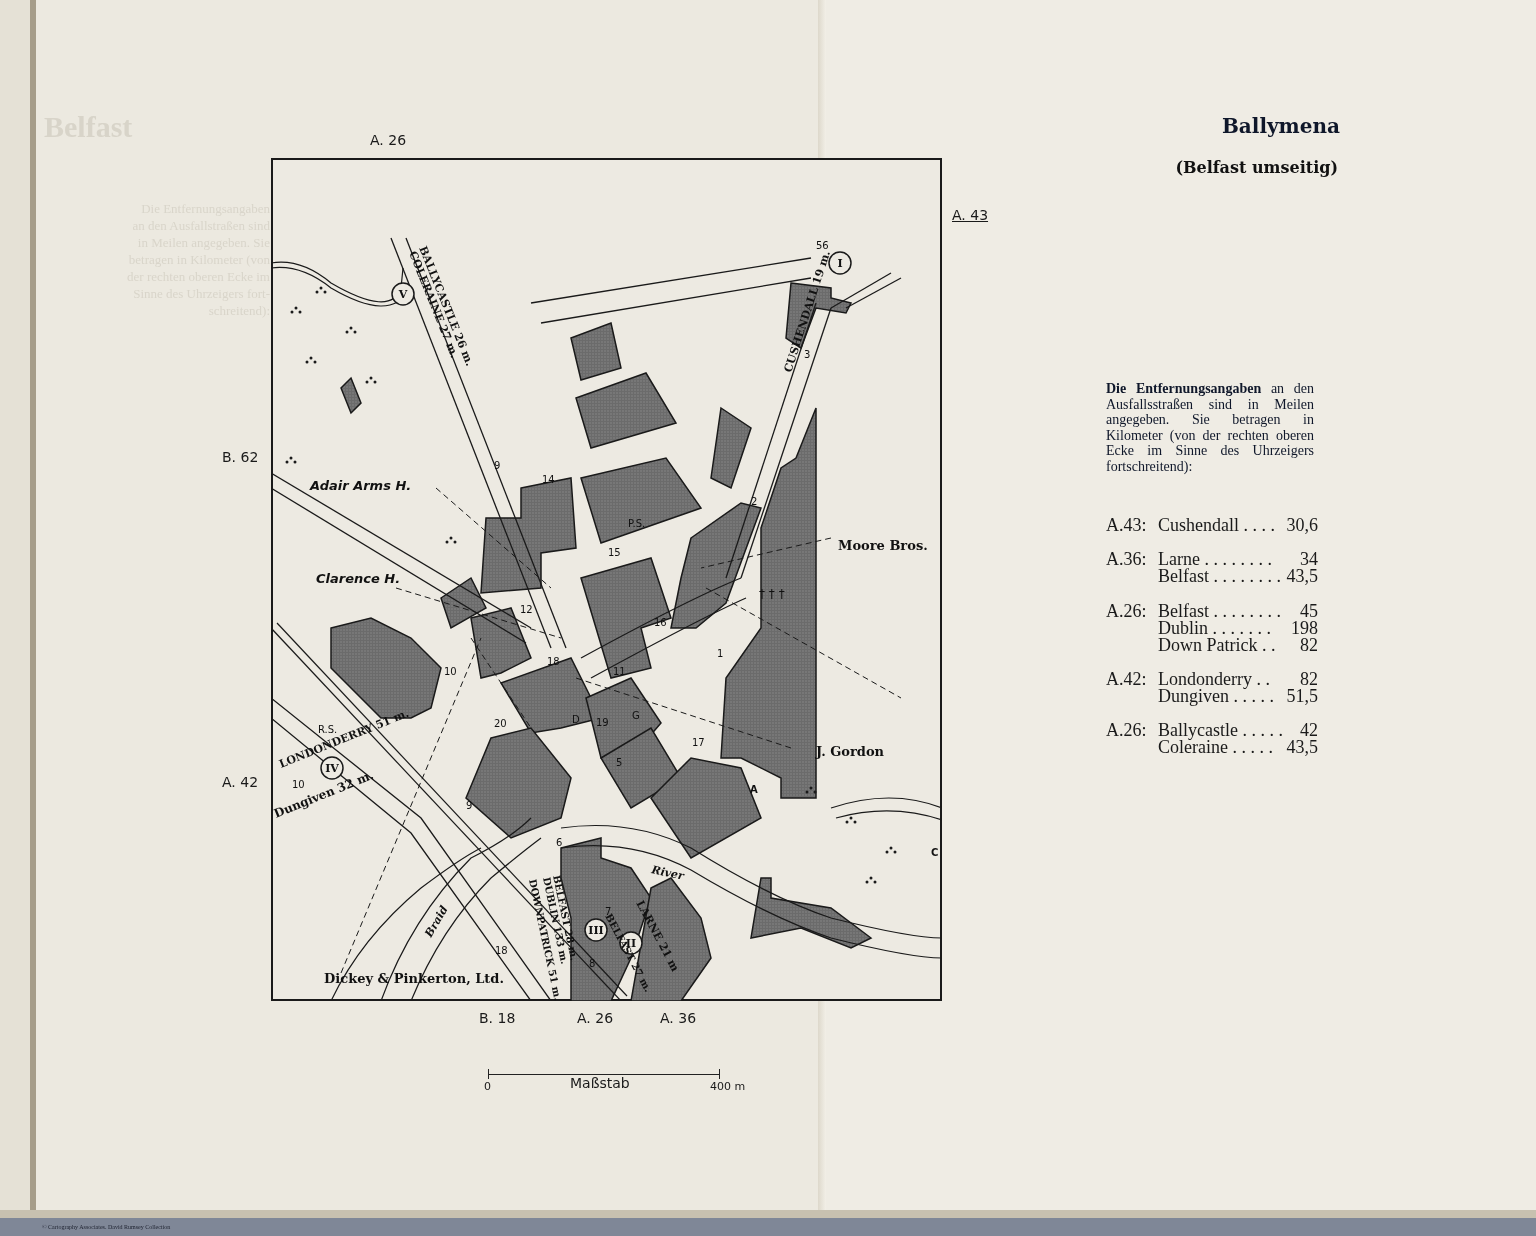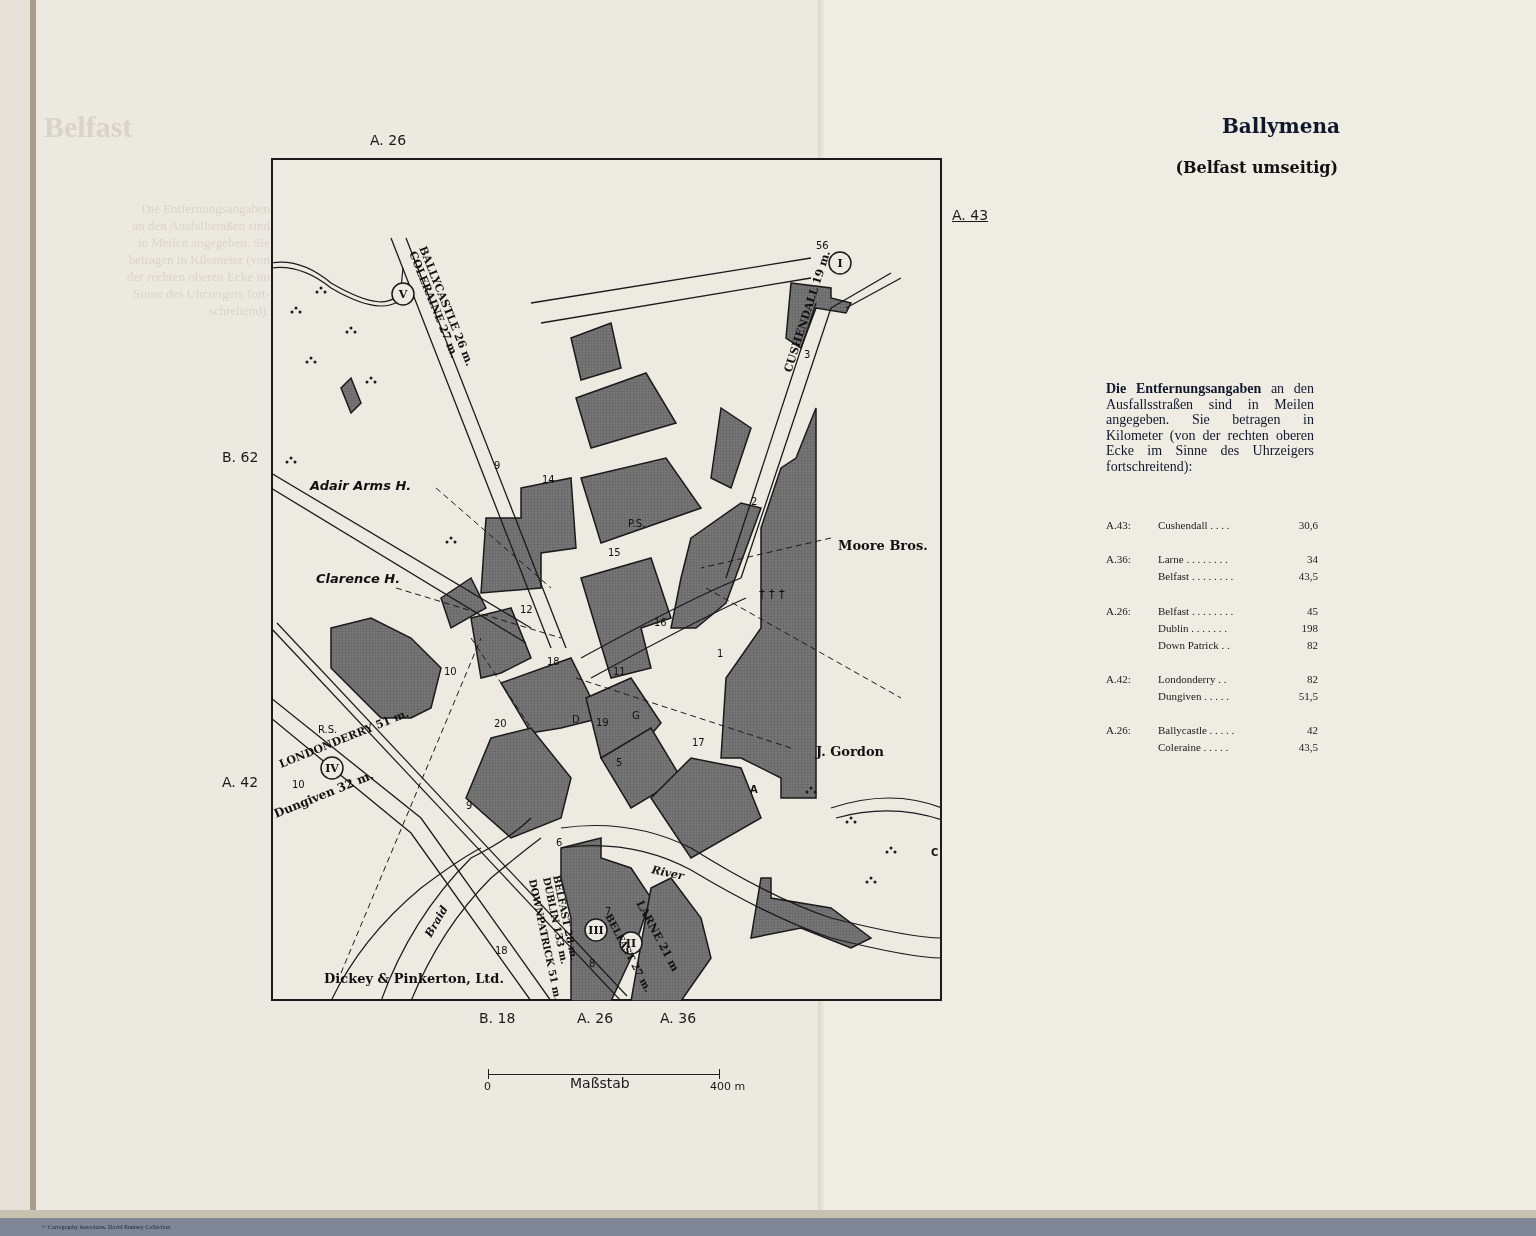--- a/index.html
+++ b/index.html
@@ -26,21 +26,21 @@
   .scale-title{position:absolute;left:570px;top:1075px;font-family:"DejaVu Sans",sans-serif;font-size:14px;color:#1a1a1a;}
   .scale-bar{position:absolute;left:488px;top:1069px;width:232px;height:10px;border-left:1.5px solid #222;border-right:1.5px solid #222;box-sizing:border-box;}
   .scale-bar:after{content:"";position:absolute;left:0;right:0;top:5px;border-top:1.2px solid #222;}
   .scale-tick{position:absolute;font-family:"DejaVu Sans",sans-serif;font-size:11px;color:#1a1a1a;}
 
   
   .title{position:absolute;left:1110px;top:114px;width:230px;text-align:right;font-family:"DejaVu Serif",serif;font-weight:bold;font-size:20px;color:#0f172a;}
   .subtitle{position:absolute;left:1110px;top:158px;width:228px;text-align:right;font-family:"DejaVu Serif",serif;font-weight:bold;font-size:16px;color:#111;}
   .intro{position:absolute;left:1106px;top:381px;width:208px;font-family:"Liberation Serif",serif;font-size:14px;line-height:15.5px;color:#0f172a;text-align:justify;}
   .intro b{font-weight:bold;}
-  .dist{position:absolute;left:1106px;width:212px;font-family:"Liberation Serif",serif;font-size:11px;line-height:17px;color:#1a1a1a;}
+  .dist{position:absolute;left:1106px;width:212px;font-family:"Liberation Serif",serif;font-size:18px;line-height:17px;color:#1a1a1a;}
   .dist-row{display:flex;}
   .road{width:52px;}
   .place{flex:1;}
   .km{text-align:right;min-width:30px;}
 </style>
 </head>
 <body>
 
 <div class="page">
   <div class="left-leaf"></div>

